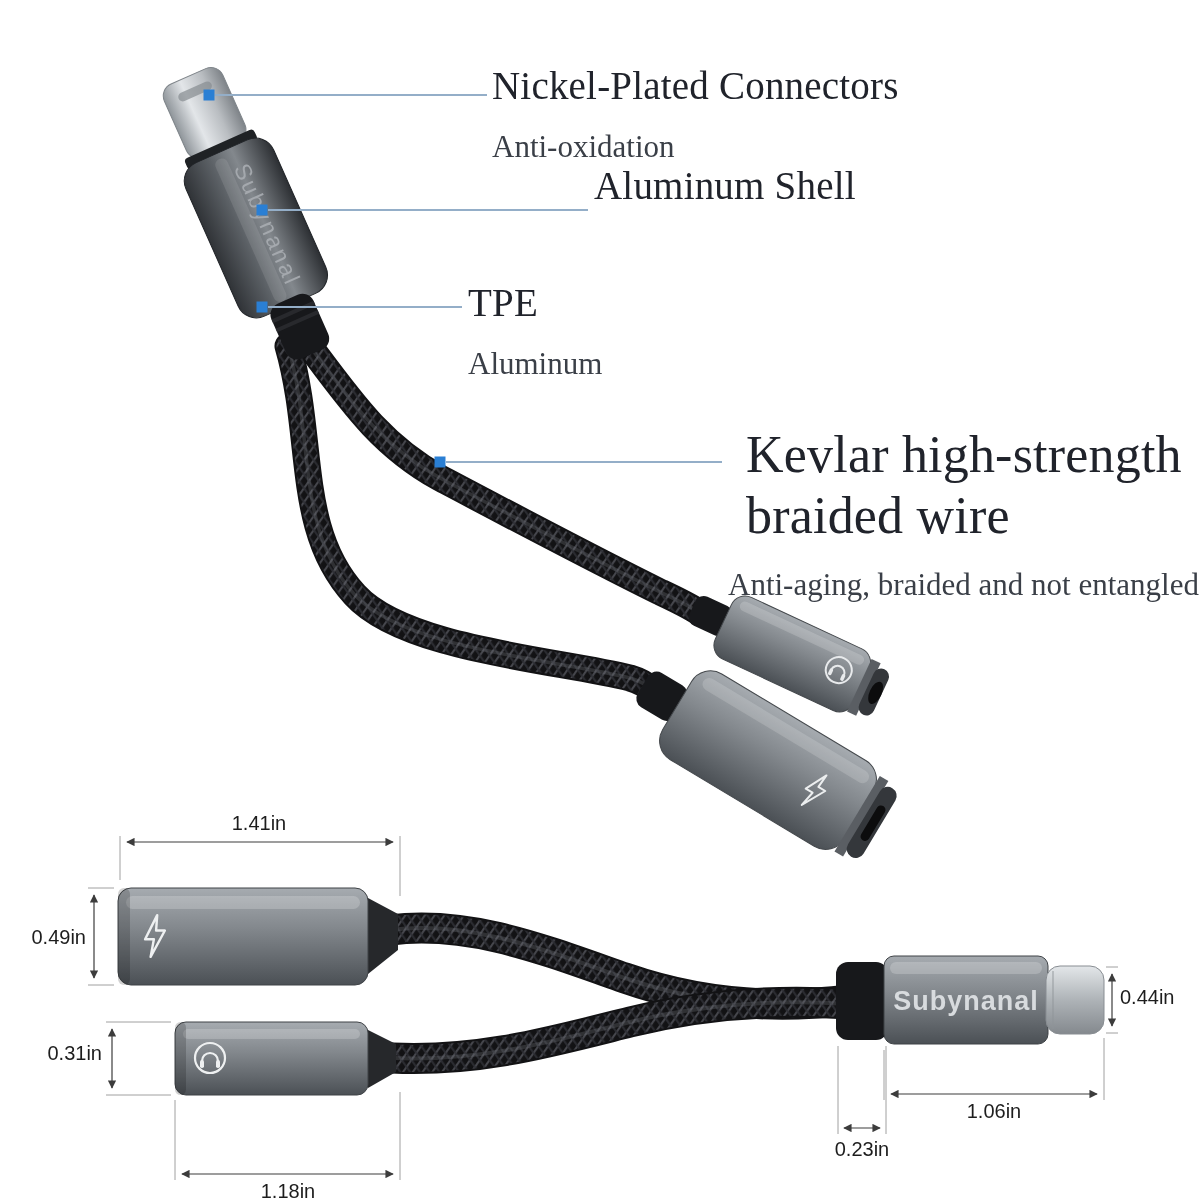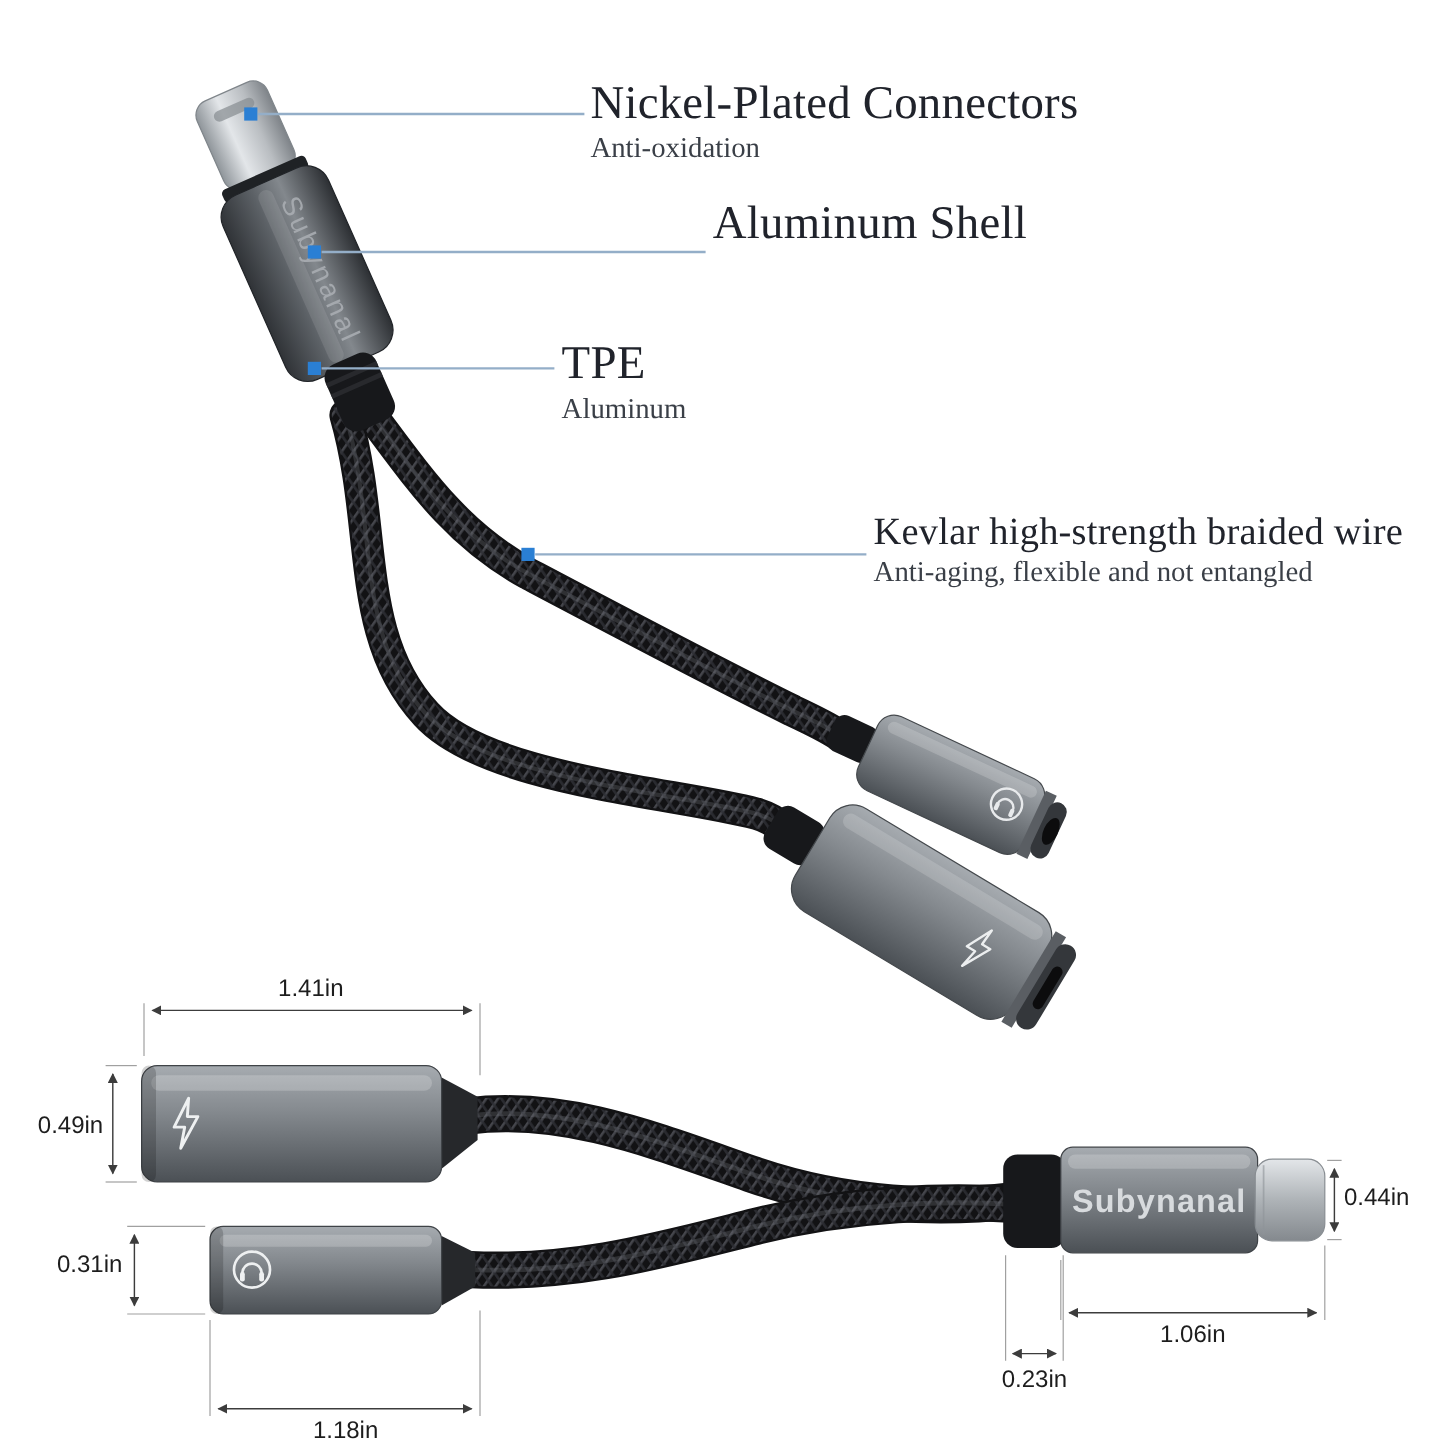--- a/index.html
+++ b/index.html
@@ -3,26 +3,26 @@
 <meta charset="utf-8">
 <style>
   html,body{margin:0;padding:0;background:#ffffff;}
   .canvas{
     position:relative;width:1200px;height:1200px;background:#ffffff;overflow:hidden;
     font-family:"Liberation Sans", sans-serif;color:#23262e;
   }
   .stage{position:absolute;left:0;top:0;}
   .callout{position:absolute;font-family:Liberation Serif, serif;}
   .callout-title{font-size:39px;font-weight:500;line-height:1.18;color:#20232b;letter-spacing:0.2px;}
-  .callout-sub{font-size:24px;font-weight:400;color:#3a3f47;margin-top:2px;white-space:nowrap;}
+  .callout-sub{font-size:31px;font-weight:400;color:#3a3f47;margin-top:20px;white-space:nowrap;}
   .c1{left:492px;top:63px;}
   .c2{left:594px;top:163px;}
   .c3{left:468px;top:280px;}
   .c4{left:728px;top:424px;}
-  .c4 .callout-title{max-width:460px;font-size:32px;}
+  .c4 .callout-title{max-width:460px;font-size:52px;margin-left:18px;}
   svg text{font-family:"Liberation Sans", sans-serif;}
   .dimlabel{font-size:20px;fill:#1d1d1d;}
 </style>
 </head>
 <body>
 
 <div class="canvas">
 
   <svg class="stage" width="1200" height="1200" viewBox="0 0 1200 1200">
     <defs>
@@ -206,16 +206,16 @@
   </div>
   <div class="callout c2">
     <div class="callout-title">Aluminum Shell</div>
   </div>
   <div class="callout c3">
     <div class="callout-title">TPE</div>
     <div class="callout-sub">Aluminum</div>
   </div>
   <div class="callout c4">
     <div class="callout-title">Kevlar high-strength braided wire</div>
-    <div class="callout-sub">Anti-aging, flexible and not entangled</div>
+    <div class="callout-sub">Anti-aging, braided and not entangled</div>
   </div>
 
 </div>
 
 </body></html>

